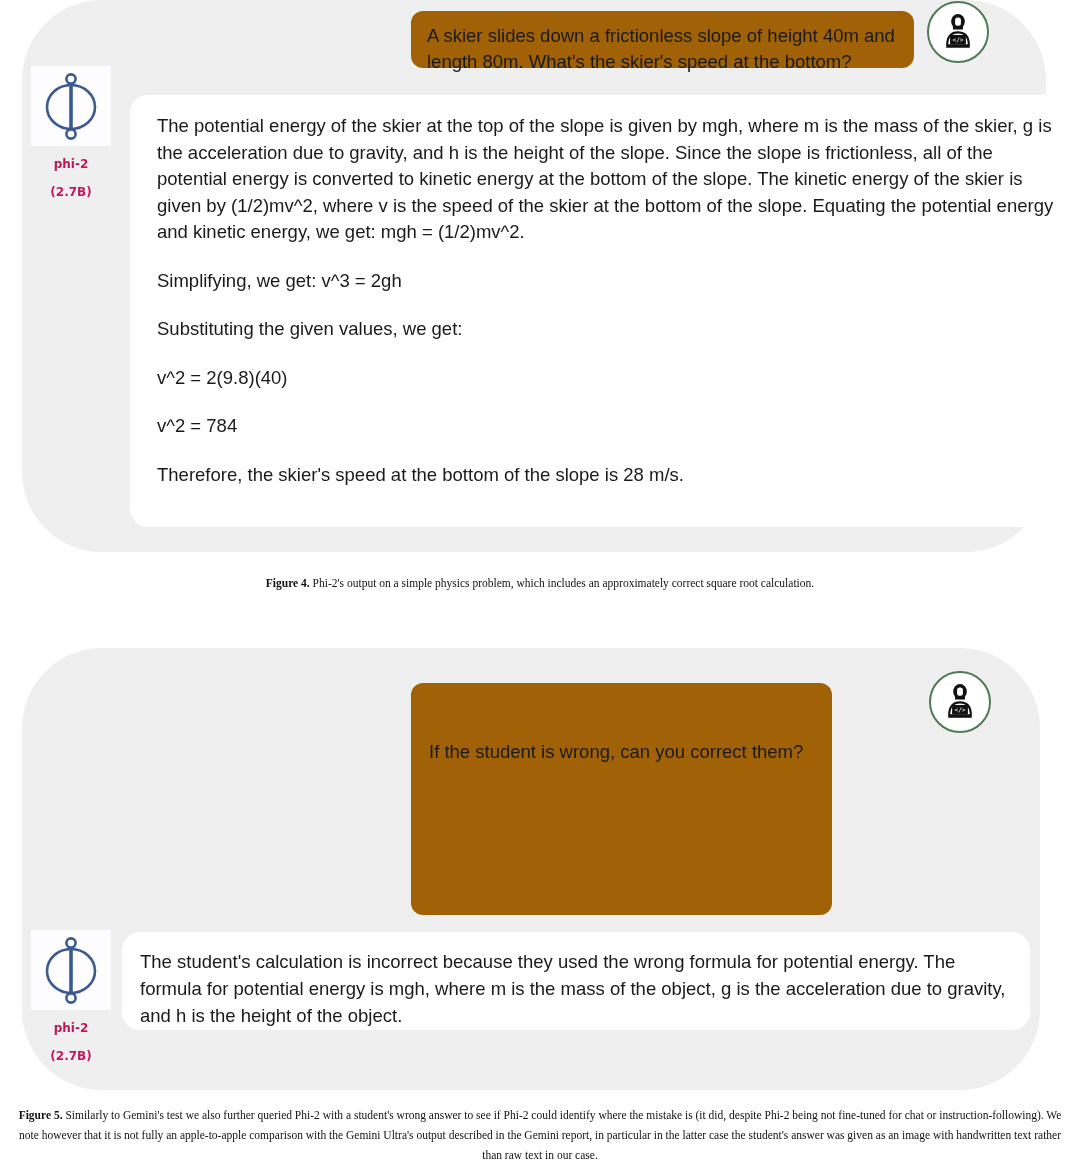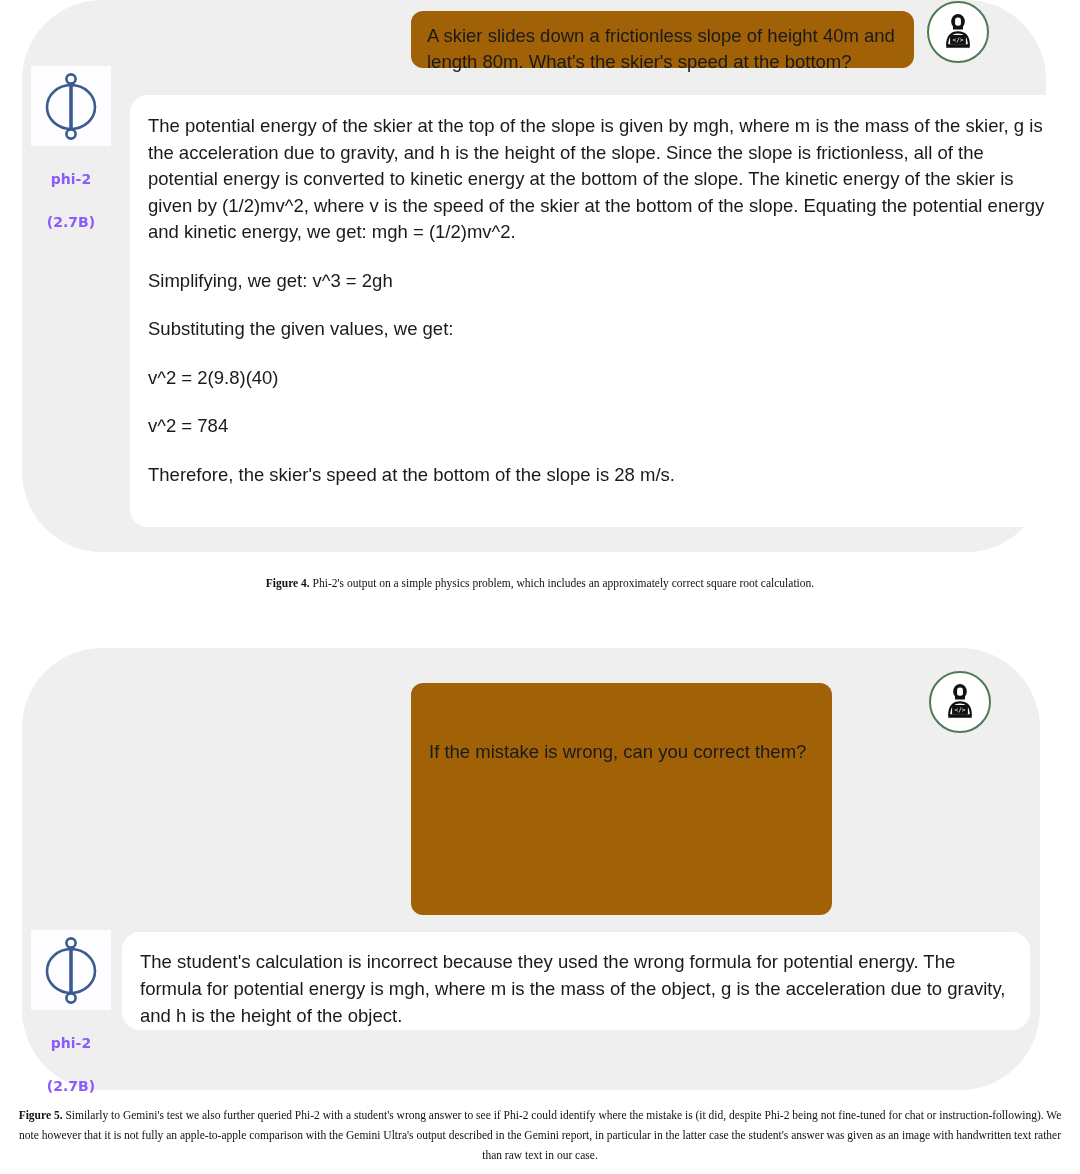--- a/index.html
+++ b/index.html
@@ -71,21 +71,21 @@
     position: absolute;
     background: #ffffff;
     border-radius: 18px;
     box-sizing: border-box;
   }
   #asst-bubble-1 {
     left: 130px;
     top: 95px;
     width: 948px;
     height: 432px;
-    padding: 18px 24px 18px 18px;
+    padding: 18px 24px 18px 27px;
     font-size: 18.5px;
     line-height: 26.5px;
   }
   #asst-bubble-2 {
     left: 122px;
     top: 932px;
     width: 908px;
     height: 98px;
     padding: 16px 20px 14px 18px;
     font-size: 18.5px;
@@ -121,24 +121,24 @@
   .model-logo {
     width: 80px;
     height: 80px;
     background: #fdfdff;
     margin: 0 auto;
     display: block;
   }
   .model-label {
     font-family: "DejaVu Sans", sans-serif;
     font-weight: bold;
-    font-size: 14px;
+    font-size: 12px;
     line-height: 19px;
-    color: #8b5cf6;
-    margin-top: 24px;
+    color: #be185d;
+    margin-top: 9px;
   }
 
   
   .caption {
     position: absolute;
     font-family: "Liberation Serif", serif;
     font-size: 11.5px;
     line-height: 20px;
     color: #111111;
     text-align: center;
@@ -198,21 +198,21 @@
 
 <div class="caption" id="caption-4">
   <b>Figure 4.</b><span> Phi-2's output on a simple physics problem, which includes an approximately correct square root calculation.</span>
 </div>
 
 <div class="panel" id="panel-2"></div>
 
 <div class="user-bubble" id="user-bubble-2">
   <div class="gap"></div>
   <div class="gap"></div>
-  <p>If the mistake is wrong, can you correct them?</p>
+  <p>If the student is wrong, can you correct them?</p>
 </div>
 
 <div class="user-avatar" id="user-avatar-2">
   <svg width="40" height="40" viewBox="0 0 48 48">
     <ellipse cx="24" cy="11.5" rx="8.2" ry="9.2" fill="#111111"></ellipse>
     <rect x="20.5" y="6.5" width="7" height="10" rx="3" fill="#ffffff"></rect>
     <rect x="18" y="17" width="12" height="4" fill="#111111"></rect>
     <path d="M11 40 C11 29 16 24.5 24 24.5 C32 24.5 37 29 37 40 Z" fill="none" stroke="#111111" stroke-width="2.6"></path>
     <rect x="14.5" y="27.5" width="19" height="11.5" rx="1.5" fill="#111111"></rect>
     <path d="M11.5 39.5 L36.5 39.5 L38.5 43 L9.5 43 Z" fill="#111111"></path>

